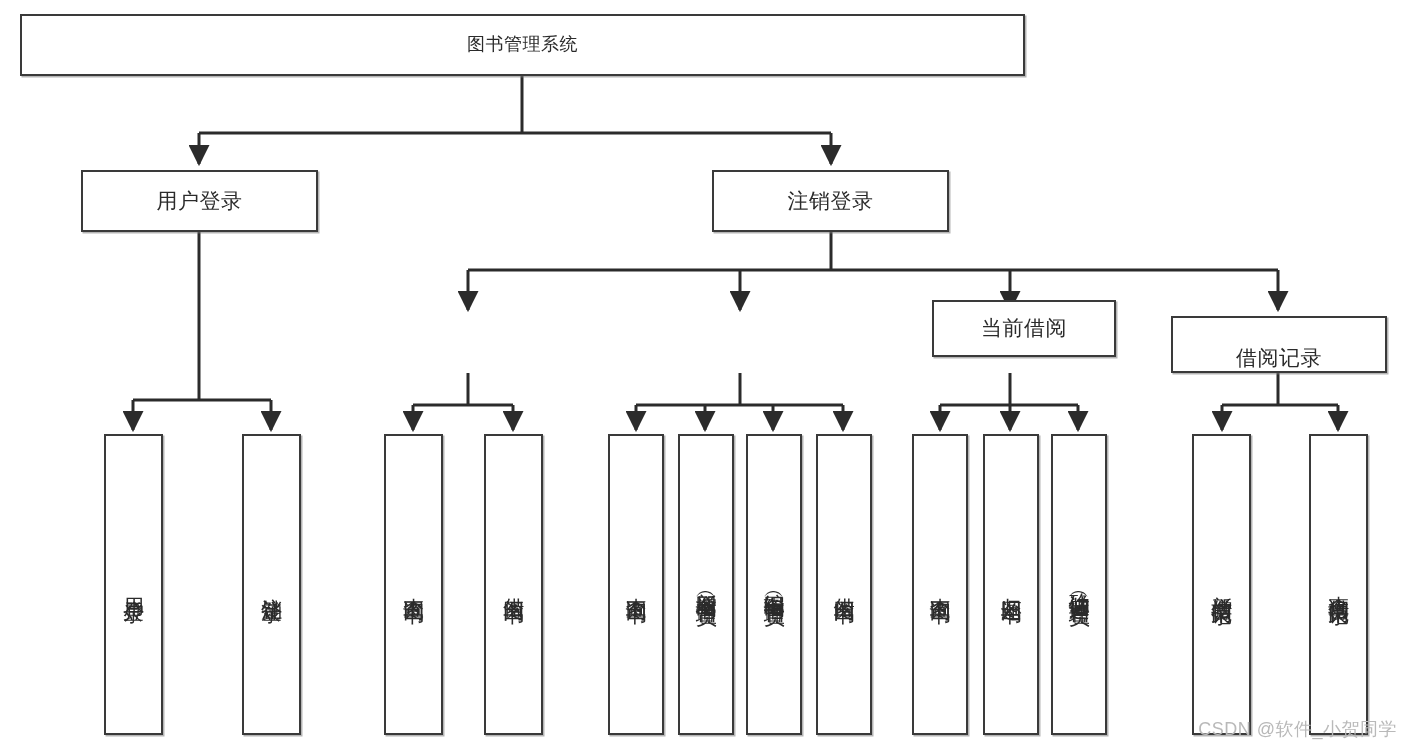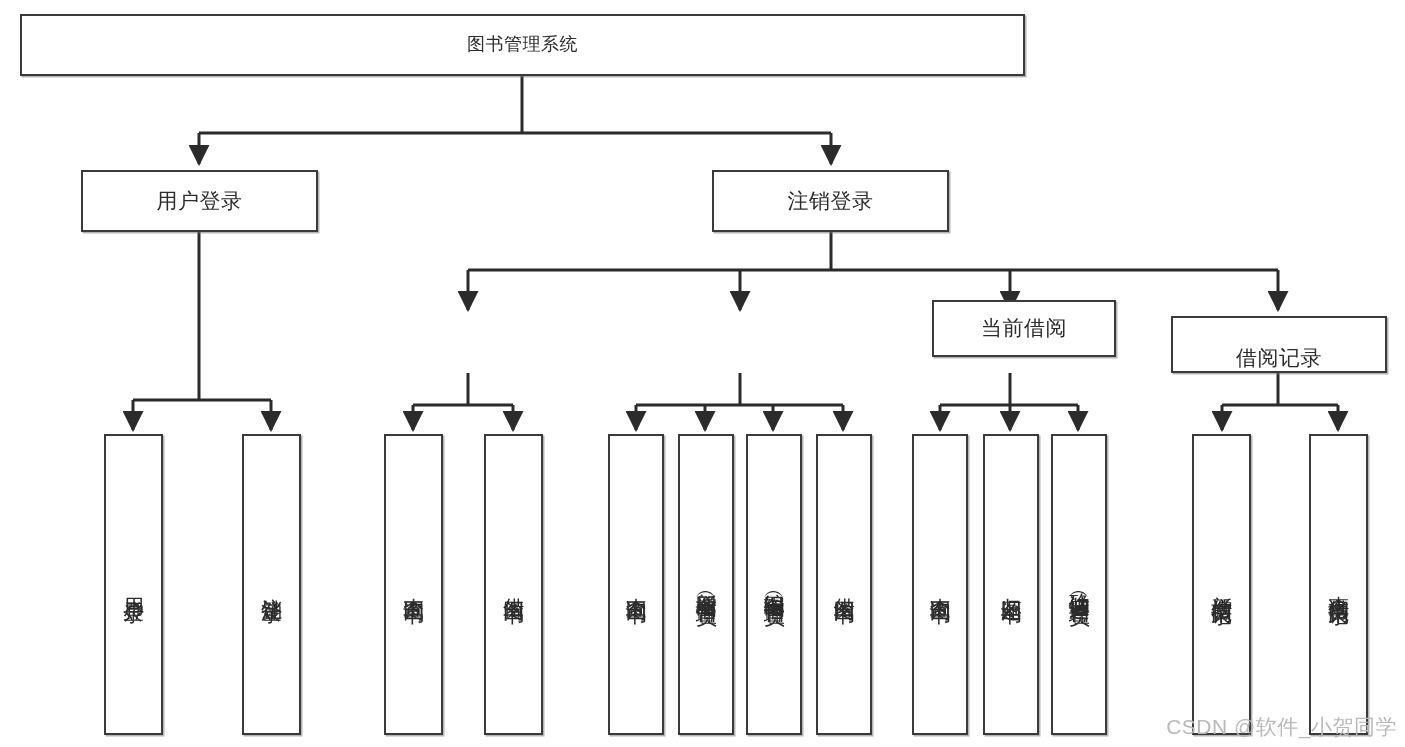--- a/index.html
+++ b/index.html
@@ -60,21 +60,21 @@
     font-size: 21px;
     line-height: 1.16;
     letter-spacing: 2px;
     white-space: normal;
     max-height: 100%;
   }
   .watermark {
     position: absolute;
     right: 8px;
     bottom: 6px;
-    font-size: 21px;
+    font-size: 18px;
     color: #b9b9b9;
     white-space: nowrap;
     letter-spacing: 0.5px;
   }
 </style>
 </head>
 <body>
 
 <div id="canvas">
 

